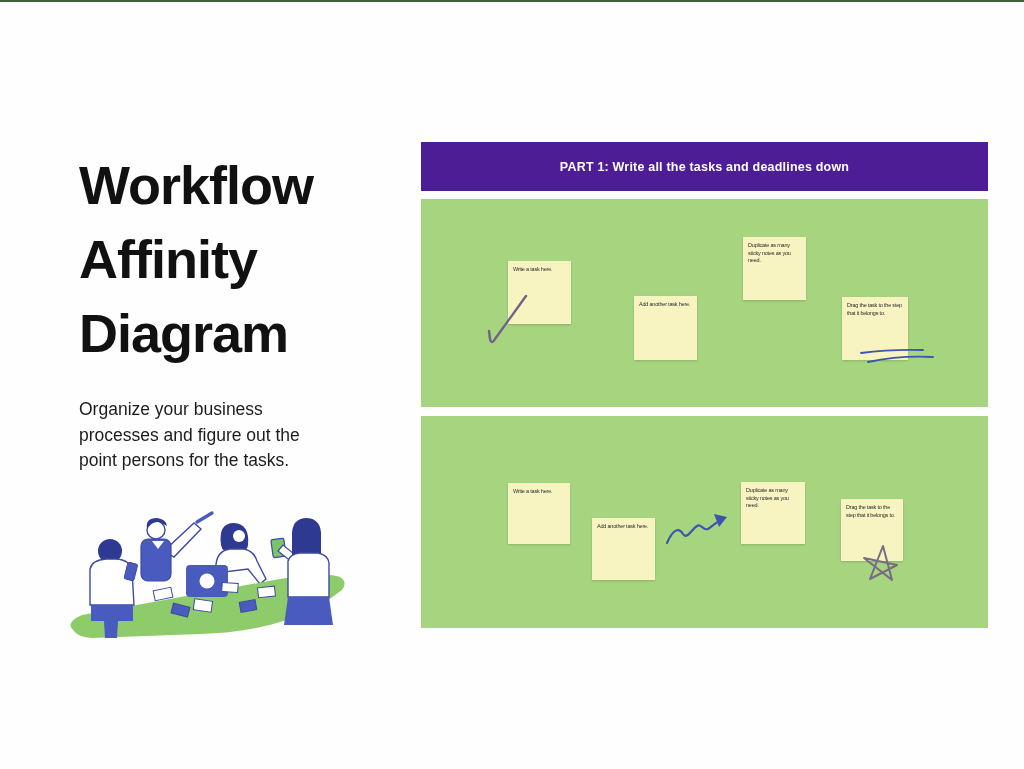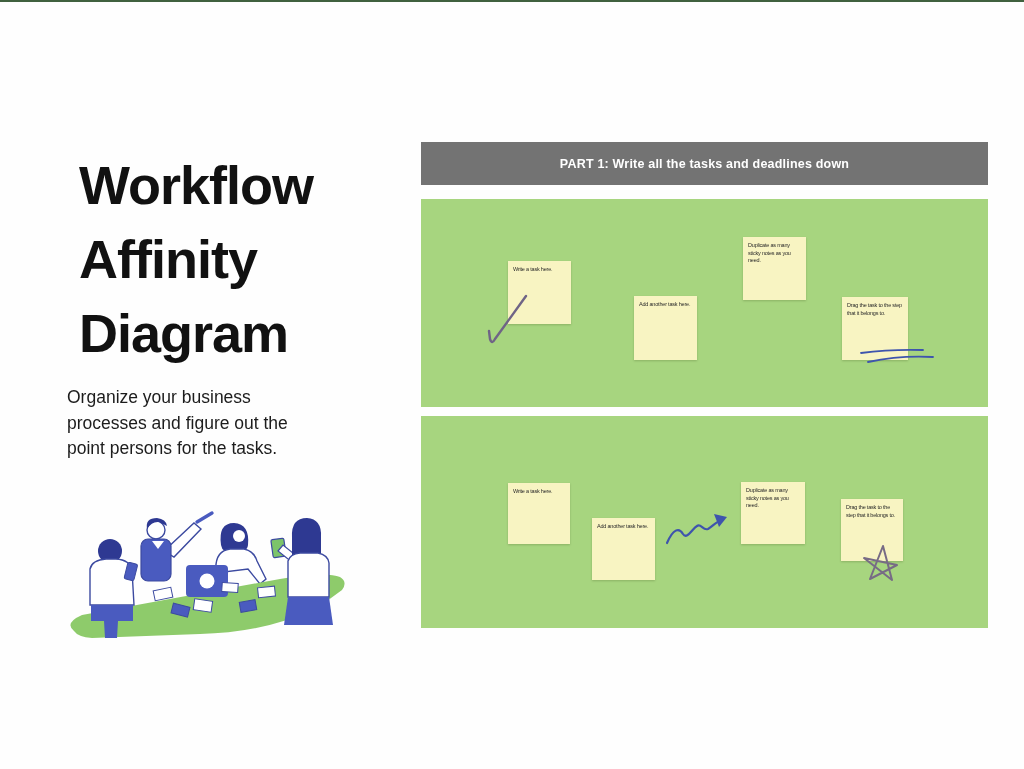--- a/index.html
+++ b/index.html
@@ -12,29 +12,29 @@
     position:absolute;left:0;top:0;width:1024px;height:2px;background:#40613f;
   }
   
   .page-title{
     position:absolute;left:63px;top:132px;width:300px;
     font-size:54px;line-height:74px;font-weight:bold;color:#111;
     letter-spacing:-1px;margin:16px;
   }
   .page-desc{
     position:absolute;left:63px;top:381px;width:262px;
-    font-size:17.5px;line-height:25.5px;color:#1c1c1c;margin:4px;
+    font-size:17.5px;line-height:25.5px;color:#1c1c1c;margin:16px;
   }
   .illustration{
     position:absolute;left:62px;top:503px;width:285px;height:145px;
   }
   
   .board-header{
-    position:absolute;left:421px;top:142px;width:567px;height:43px;
-    background:#737373;display:flex;align-items:center;justify-content:center;
+    position:absolute;left:421px;top:142px;width:567px;height:49px;
+    background:#4c1d95;display:flex;align-items:center;justify-content:center;
   }
   .board-header span{
     color:#ffffff;font-weight:bold;font-size:12.5px;letter-spacing:.2px;
   }
   .panel{
     position:absolute;left:421px;width:567px;background:#a7d57f;
   }
   .panel-1{top:199px;height:208px;}
   .panel-2{top:416px;height:212px;}
   .note{

